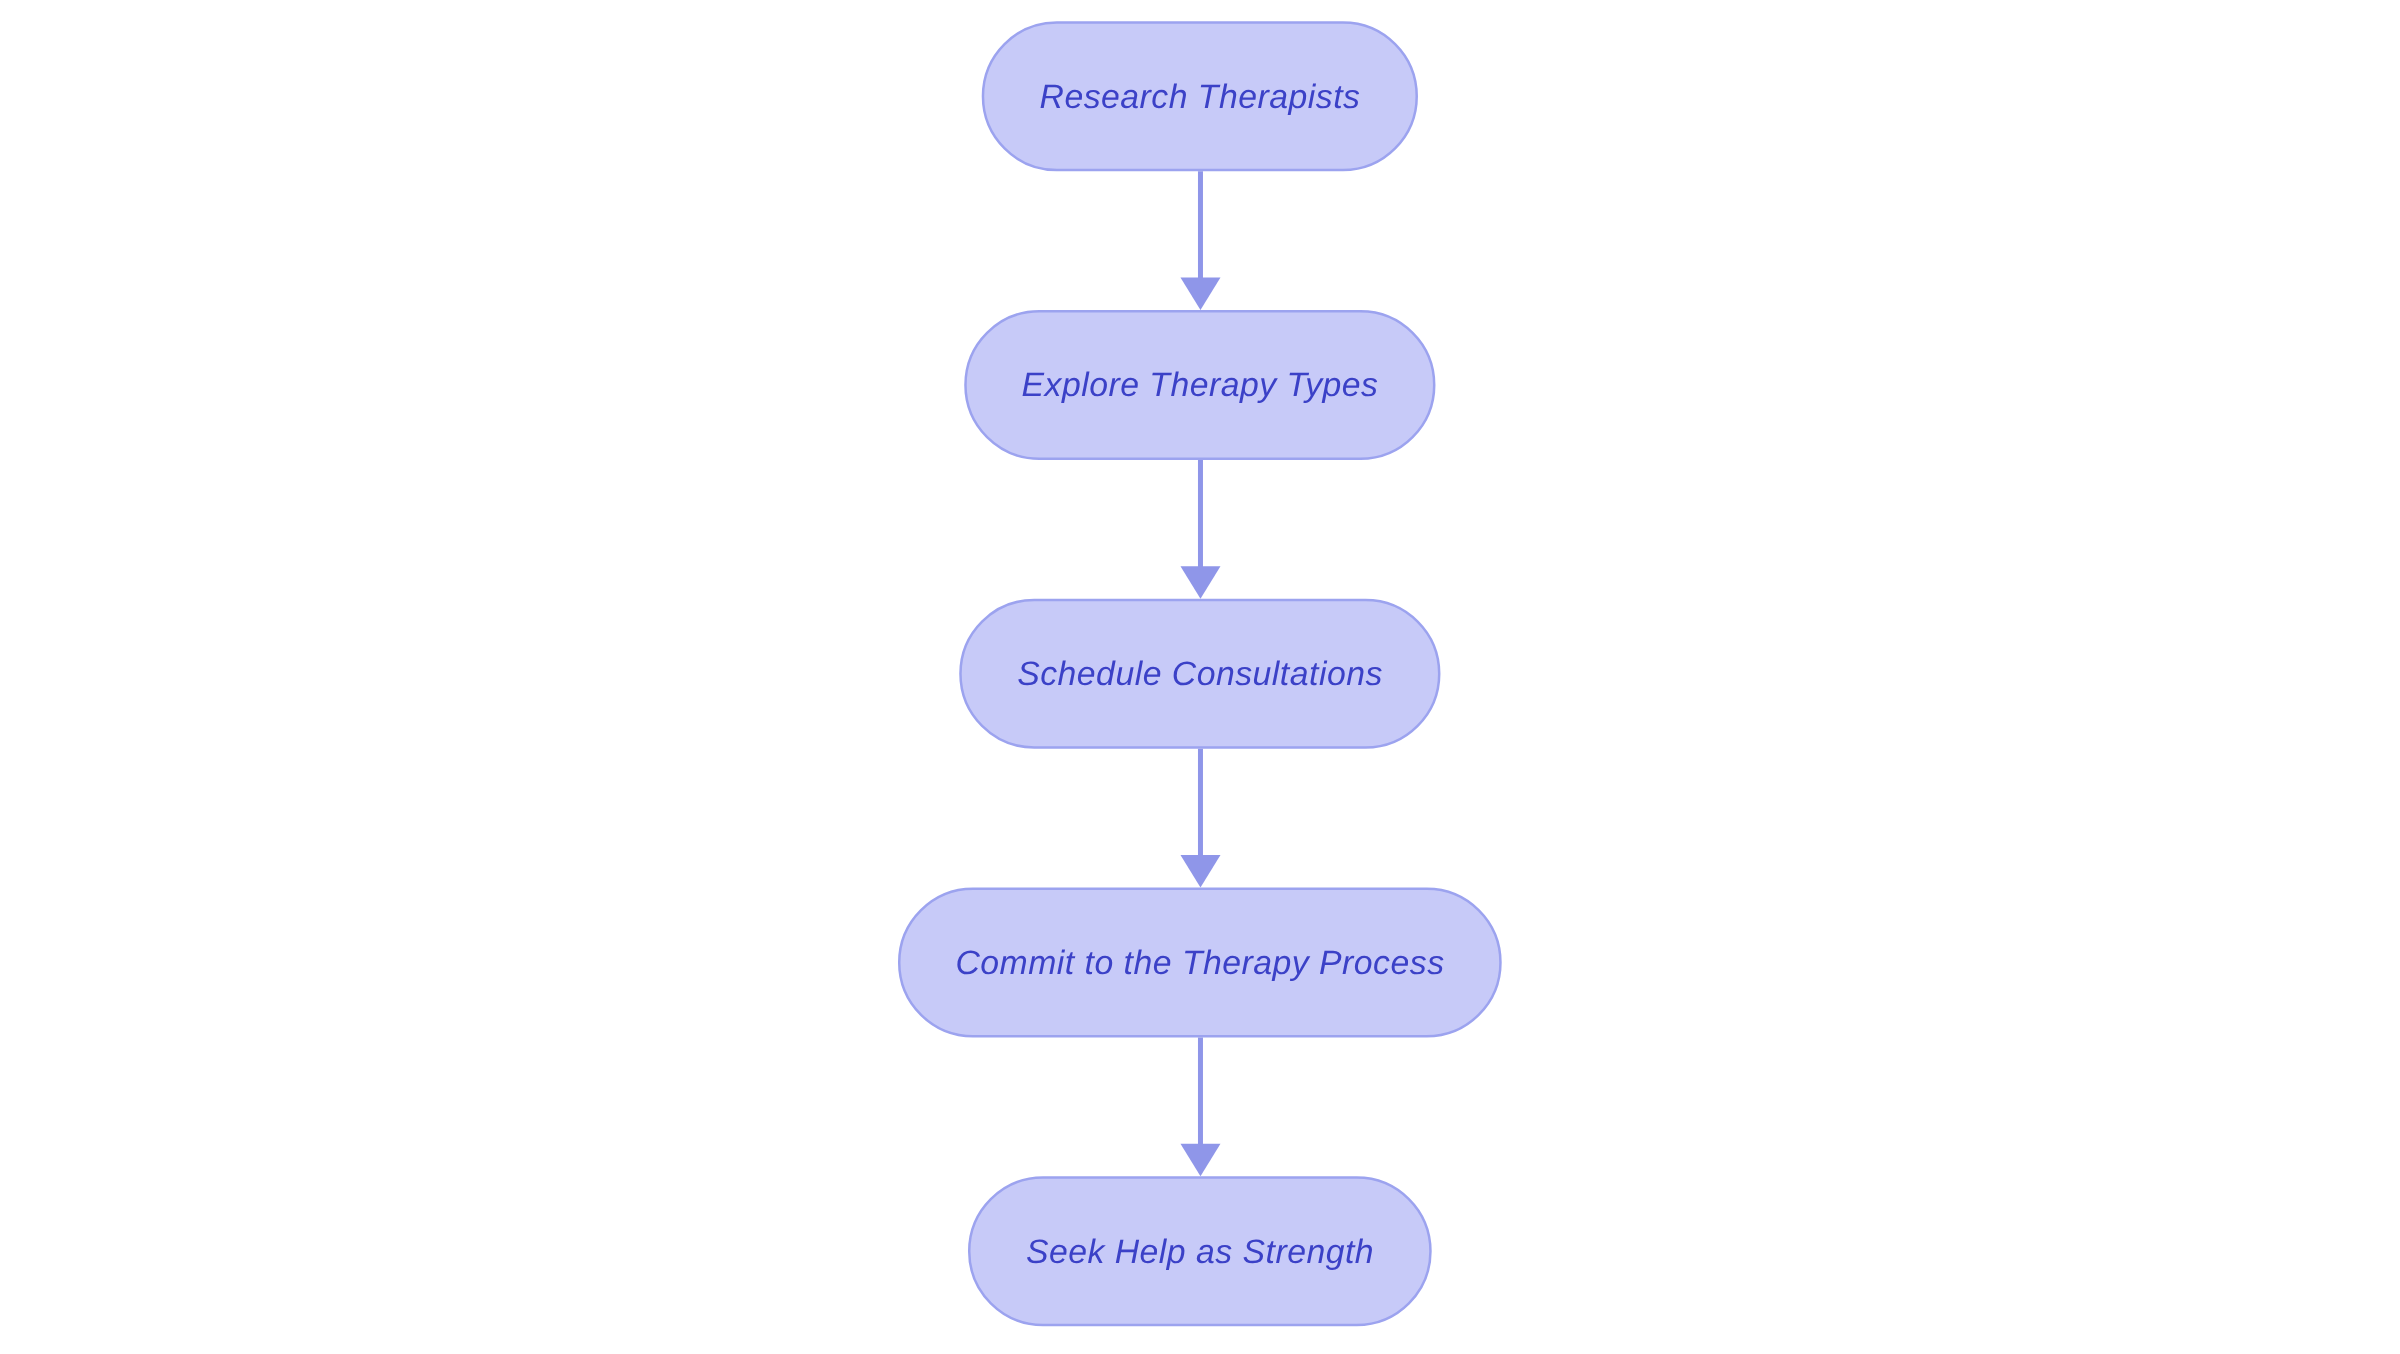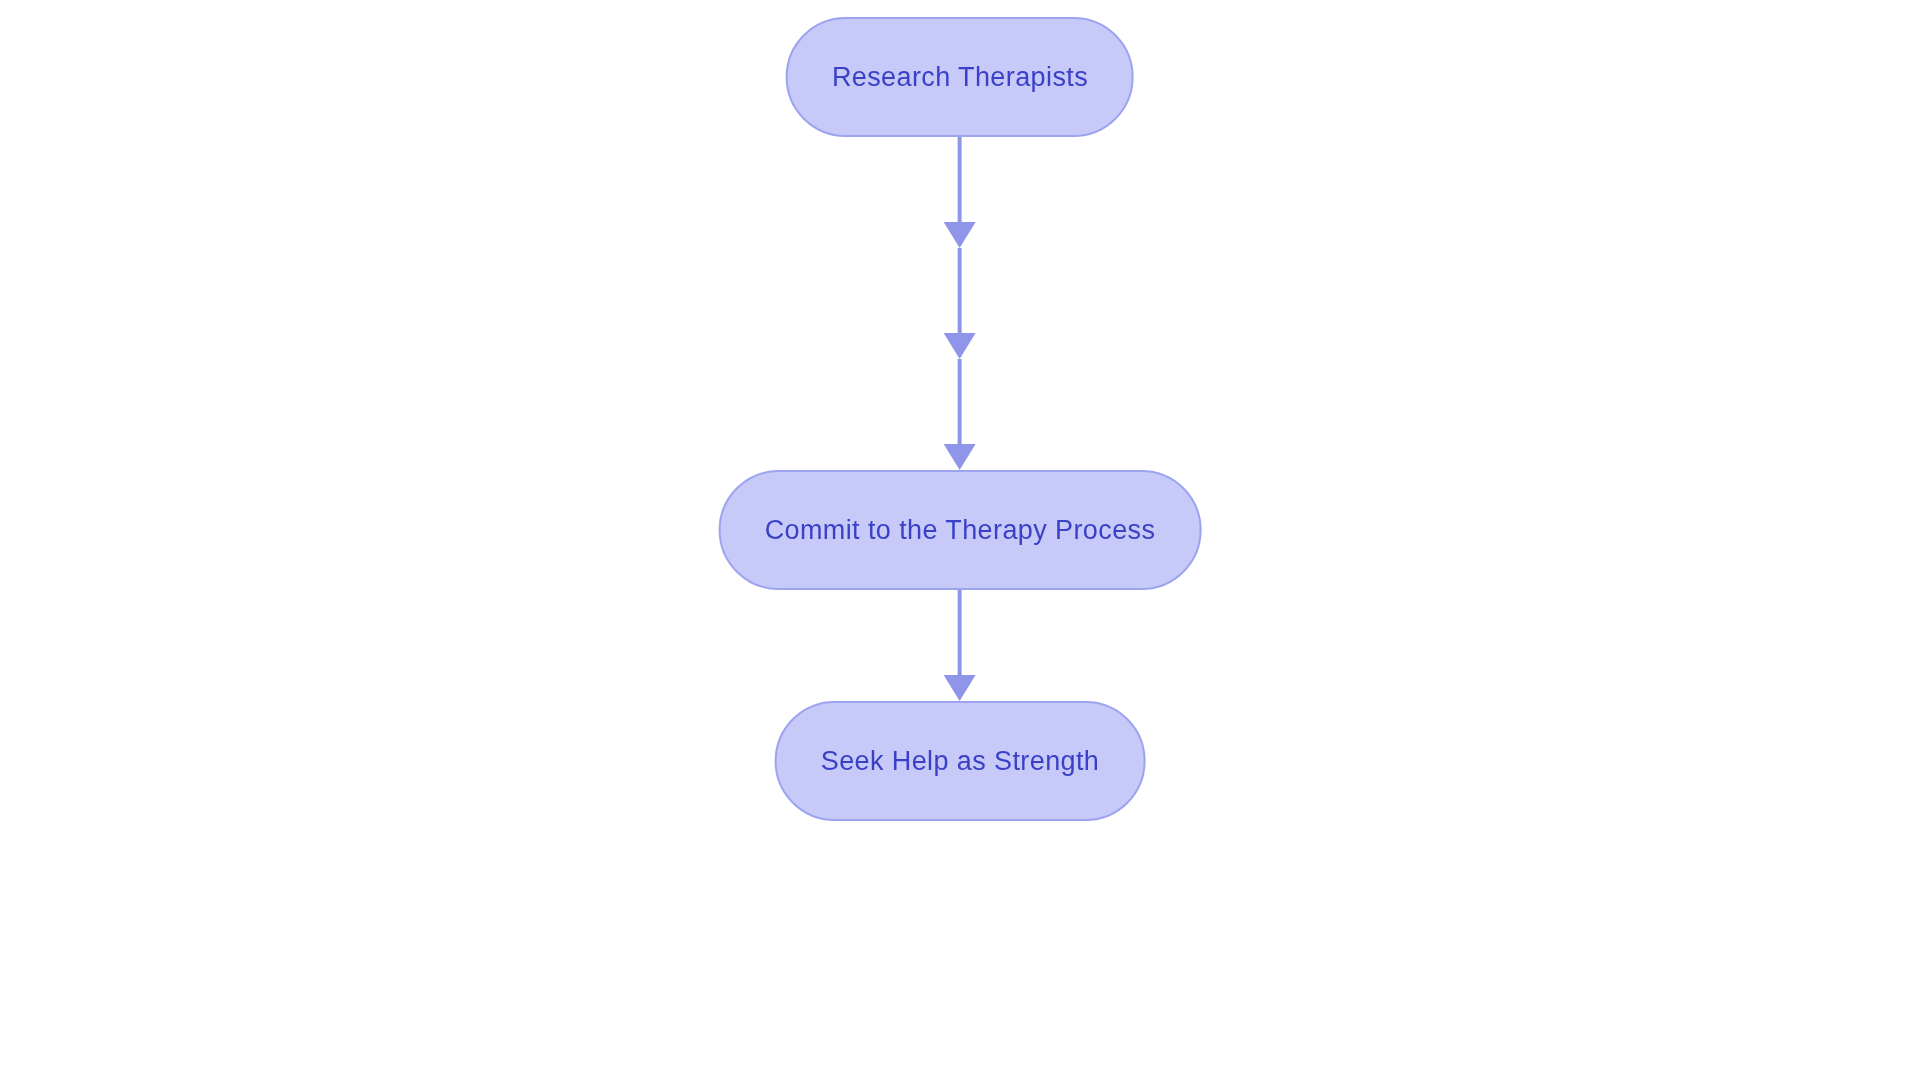--- a/index.html
+++ b/index.html
@@ -10,20 +10,21 @@
     background: var(--bg, #ffffff);
     font-family: "Liberation Sans", "DejaVu Sans", sans-serif;
     overflow: hidden;
   }
 
   .canvas {
     position: relative;
     width: 1920px;
     height: 1083px;
     background: var(--bg, #ffffff);
+    font-style: italic;
   }
 
   .flow-column {
     position: absolute;
     top: 17px;
     left: 50%;
     transform: translateX(-50%);
     display: flex;
     flex-direction: column;
     align-items: center;
@@ -78,26 +79,32 @@
 
     <div class="flow-node">
       <span class="node-label">Research Therapists</span>
     </div>
 
     <div class="flow-arrow">
       <div class="arrow-line"></div>
       <div class="arrow-head"></div>
     </div>
 
+    <div class="flow-node">
+      <span class="node-label">Explore Therapy Types</span>
+    </div>
 
     <div class="flow-arrow">
       <div class="arrow-line"></div>
       <div class="arrow-head"></div>
     </div>
 
+    <div class="flow-node">
+      <span class="node-label">Schedule Consultations</span>
+    </div>
 
     <div class="flow-arrow">
       <div class="arrow-line"></div>
       <div class="arrow-head"></div>
     </div>
 
     <div class="flow-node">
       <span class="node-label">Commit to the Therapy Process</span>
     </div>
 

